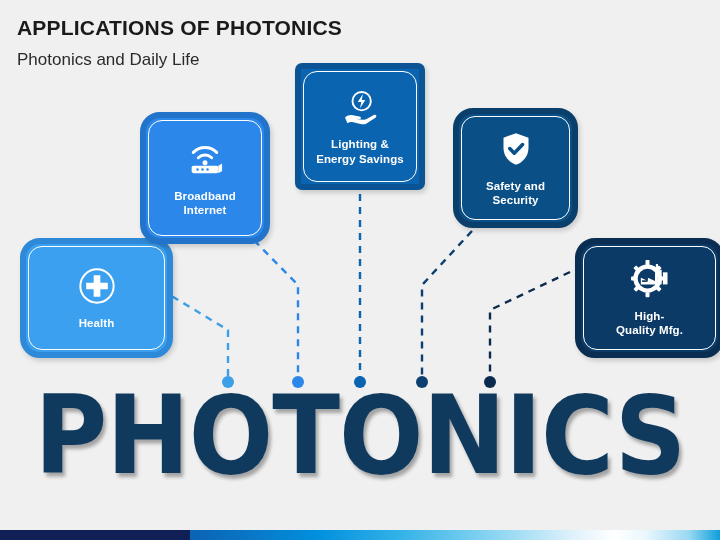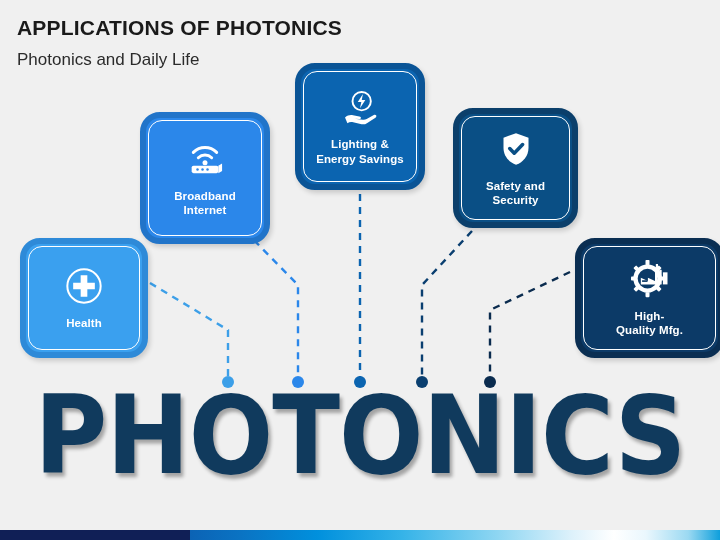--- a/index.html
+++ b/index.html
@@ -158,21 +158,21 @@
       <polyline points="472,231 422,285 422,378" fill="none" stroke="#0a3f70" stroke-width="2.4" stroke-dasharray="7 6" stroke-linecap="butt"></polyline>
       <polyline points="570,272 490,310 490,378" fill="none" stroke="#0a2b4e" stroke-width="2.4" stroke-dasharray="7 6" stroke-linecap="butt"></polyline>
       <circle cx="228" cy="382" r="6" fill="#3c9fe8"></circle>
       <circle cx="298" cy="382" r="6" fill="#2b87ea"></circle>
       <circle cx="360" cy="382" r="6" fill="#0b64b0"></circle>
       <circle cx="422" cy="382" r="6" fill="#0a3f70"></circle>
       <circle cx="490" cy="382" r="6" fill="#0a2b4e"></circle>
     </svg>
 
   <div id="cards-layer">
-      <div class="card" style="left: 20px; top: 238px; width: 128px; height: 120px; background: rgb(58, 160, 239); border-color: rgb(46, 138, 216);">
+      <div class="card" style="left: 20px; top: 238px; width: 153px; height: 120px; background: rgb(58, 160, 239); border-color: rgb(46, 138, 216);">
         <div class="card-inner"></div>
         <span class="card-icon"><svg width="40" height="40" viewBox="0 0 48 48" xmlns="http://www.w3.org/2000/svg">
             <circle cx="24" cy="24" r="20" fill="none" stroke="white" stroke-width="2.4"></circle>
             <path d="M20 11h8v9h9v8h-9v9h-8v-9h-9v-8h9z" fill="white"></path>
           </svg></span>
         <div class="card-label">Health</div>
       </div>
       <div class="card" style="left: 140px; top: 112px; width: 130px; height: 132px; background: rgb(43, 135, 234); border-color: rgb(33, 116, 201);">
         <div class="card-inner"></div>
         <span class="card-icon"><svg width="40" height="40" viewBox="0 0 48 48" xmlns="http://www.w3.org/2000/svg">
@@ -181,21 +181,21 @@
             <circle cx="24" cy="28.5" r="3" fill="white"></circle>
             <rect x="8" y="32" width="32" height="9" rx="2.2" fill="white"></rect>
             <path d="M40 32l4.5-2.6v9L40 41z" fill="white"></path>
             <circle cx="15" cy="36.5" r="1.5" fill="#2b87ea"></circle>
             <circle cx="21" cy="36.5" r="1.5" fill="#2b87ea"></circle>
             <circle cx="27" cy="36.5" r="1.5" fill="#2b87ea"></circle>
           </svg></span>
         <div class="card-label">Broadband
 Internet</div>
       </div>
-      <div class="card" style="left: 295px; top: 63px; width: 130px; height: 127px; background: rgb(11, 100, 176); border-color: rgb(10, 84, 150);">
+      <div class="card" style="left: 295px; top: 63px; width: 130px; height: 127px; background: rgb(11, 100, 176); border-color: rgb(10, 84, 150); border-radius: 7px;">
         <div class="card-inner"></div>
         <span class="card-icon"><svg width="40" height="40" viewBox="0 0 48 48" xmlns="http://www.w3.org/2000/svg">
             <circle cx="26" cy="17" r="11" fill="none" stroke="white" stroke-width="2.3"></circle>
             <path d="M27.5 8.5l-6.2 9.6h4.3l-1.6 7.4 6.4-9.9h-4.3z" fill="white"></path>
             <path d="M6 36.5c3.2-2.6 6.3-3.3 9.6-2.6l7.6 1.6c1.4.3 2 1 1.9 1.8-.1.9-.9 1.3-2.2 1.2l-5.4-.5 9.8 1.3c2 .2 3.3-.1 4.7-.9l8.6-4.8c1.3-.7 2.4-.4 2.9.6.4.9.1 1.8-1 2.6l-10.2 6.6c-2.1 1.4-4 1.7-6.4 1.2l-10.1-2.2c-2.6-.6-4.7-.3-6.9 1z" fill="white"></path>
           </svg></span>
         <div class="card-label">Lighting &amp;
 Energy Savings</div>
       </div>
       <div class="card" style="left: 453px; top: 108px; width: 125px; height: 120px; background: rgb(10, 79, 133); border-color: rgb(11, 63, 107);">

